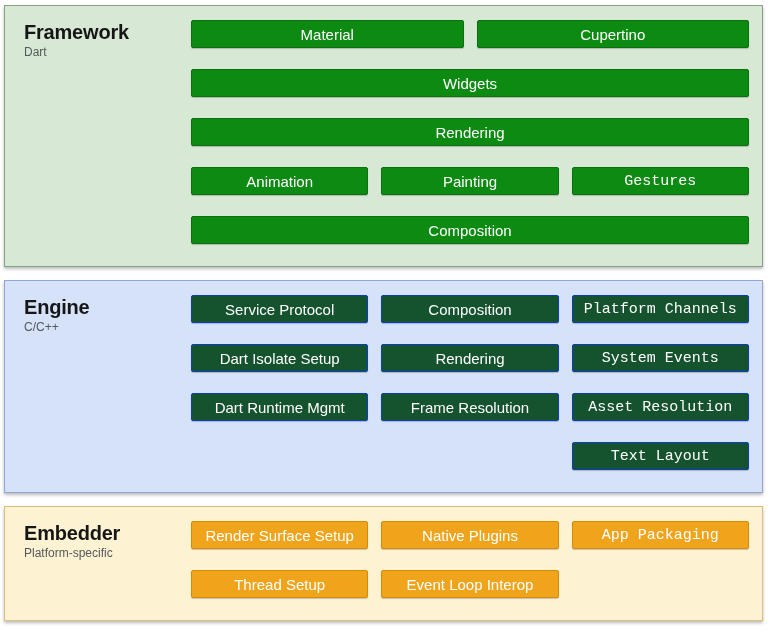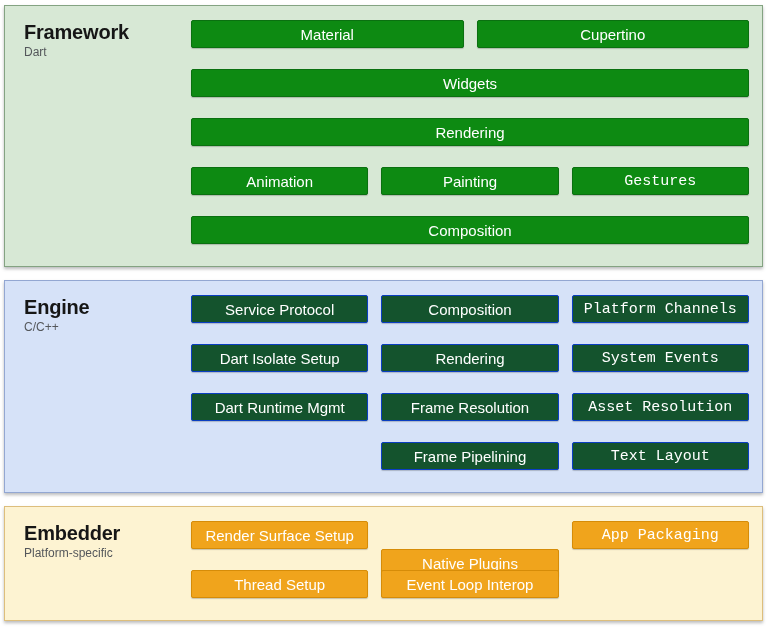--- a/index.html
+++ b/index.html
@@ -107,36 +107,35 @@
         <div class="box c1">Dart Isolate Setup</div>
         <div class="box c2">Rendering</div>
         <div class="box c3">System Events</div>
       </div>
       <div class="row">
         <div class="box c1">Dart Runtime Mgmt</div>
         <div class="box c2">Frame Resolution</div>
         <div class="box c3">Asset Resolution</div>
       </div>
       <div class="row">
-        <div class="box c2">Frame Pipelining</div>
         <div class="box c3">Text Layout</div>
       </div>
     </div>
   </div>
 
   <div class="panel embedder">
     <div class="panel-label">
       <div class="layer-title">Embedder</div>
       <div class="layer-sub">Platform-specific</div>
     </div>
     <div class="rows">
       <div class="row">
         <div class="box c1">Render Surface Setup</div>
+        <div class="box c2">Native Plugins</div>
         <div class="box c3">App Packaging</div>
-        <div class="box c2">Native Plugins</div>
       </div>
       <div class="row">
         <div class="box c1">Thread Setup</div>
         <div class="box c2">Event Loop Interop</div>
       </div>
     </div>
   </div>
 
 </div>
 

